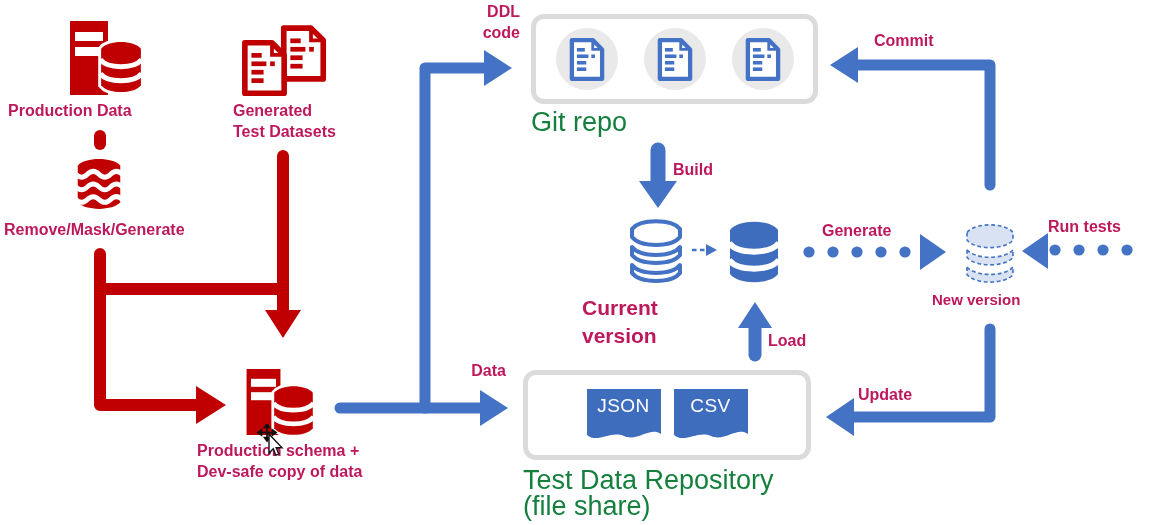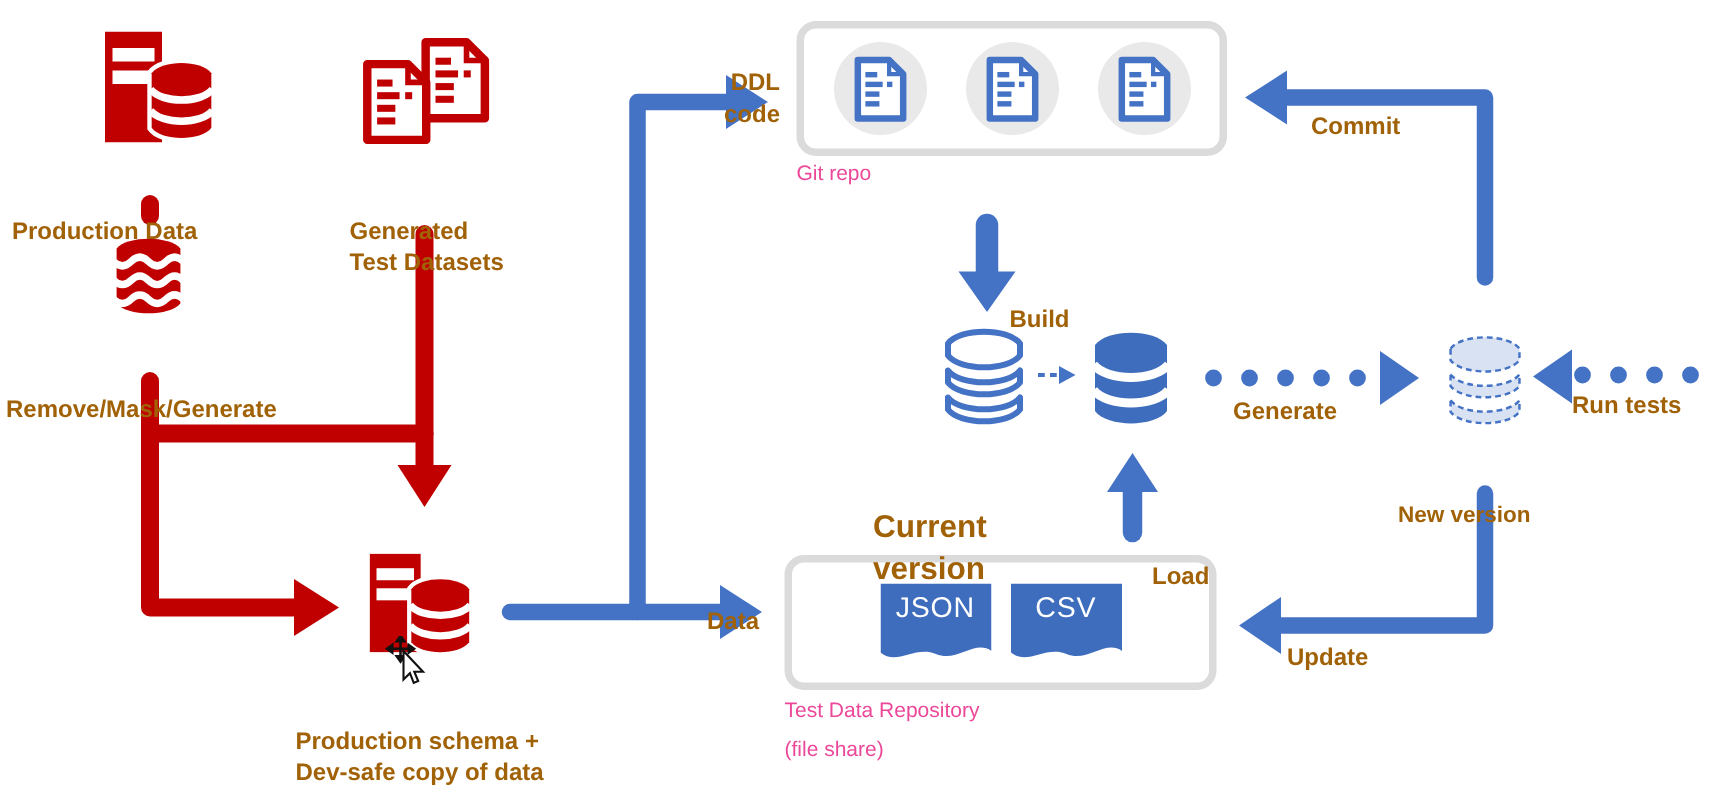--- a/index.html
+++ b/index.html
@@ -5,24 +5,24 @@
   html,body{margin:0;padding:0;background:#fff;}
   .canvas{
     position:relative;width:1156px;height:525px;background:#fff;overflow:hidden;
     font-family:"Liberation Sans","DejaVu Sans",sans-serif;
   }
   .canvas svg{display:block;}
   .wires{position:absolute;left:0;top:0;z-index:1;}
   .icon{position:absolute;z-index:2;}
   .lbl{
     position:absolute;z-index:3;font-weight:bold;font-size:16px;line-height:1.32;
-    color:#a16207;white-space:pre-line;margin-top:44px;
+    color:#be185d;white-space:pre-line;
   }
   .cap{
-    position:absolute;z-index:3;font-weight:400;font-size:14px;color:#ec4899;
+    position:absolute;z-index:3;font-weight:400;font-size:27px;color:#15803d;
   }
   .center{}
   .right{text-align:right;}
   .framebox{
     position:absolute;z-index:2;box-sizing:border-box;background:#fff;
     border:5px solid #dbdbdb;border-radius:13px;
     display:flex;align-items:center;justify-content:center;
   }
   .git-box{left:531px;top:14px;width:287px;height:90px;gap:26px;}
   .repo-box{left:523px;top:370px;width:288px;height:90px;gap:13px;}

